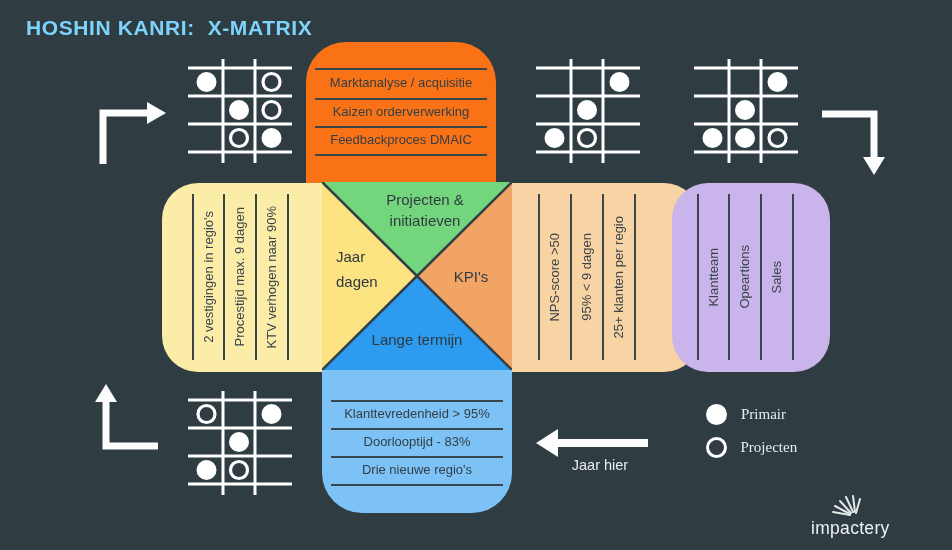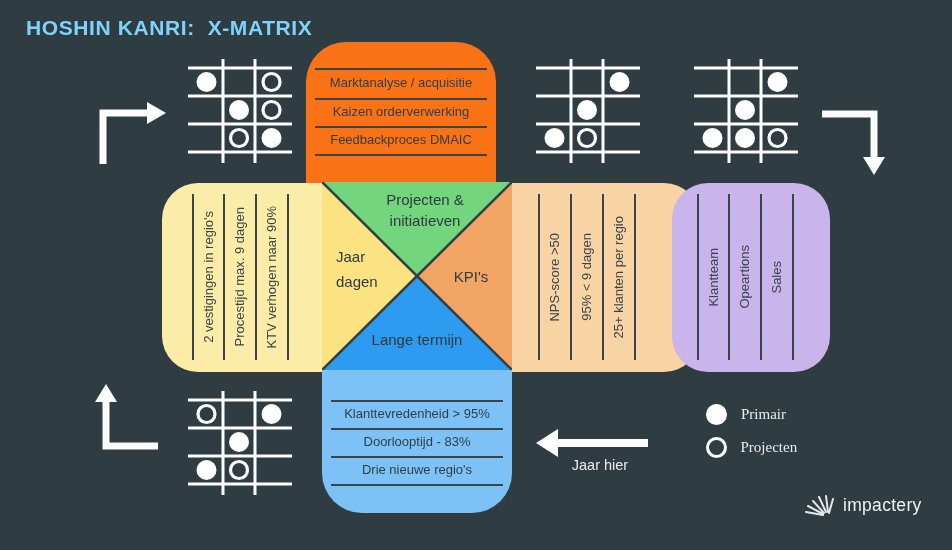--- a/index.html
+++ b/index.html
@@ -50,21 +50,21 @@
   .g3{left:696px;top:68px;} .g4{left:190px;top:400px;}
   
   .legend{left:706px;top:398px;width:150px;font-family:Liberation Serif, serif;}
   .legend-row{position:relative;height:33px;display:flex;align-items:center;}
   .dot{width:21px;height:21px;border-radius:50%;background:#ffffff;flex:0 0 auto;}
   .ring{width:15px;height:15px;border-radius:50%;background:transparent;border:3.5px solid #ffffff;flex:0 0 auto;margin-left:-0.5px;}
   .legend-label{margin-left:14px;color:#e9eced;font-size:15px;}
   
   .start-label{left:552px;top:457px;width:96px;text-align:center;color:#e9eced;font-size:14.5px;}
   
-  .logo{left:804px;top:492px;display:flex;align-items:center;}
+  .logo{left:804px;top:492px;display:flex;align-items:center;flex-direction:column;}
   .logo-text{color:#eef1f1;font-size:17.5px;font-weight:500;letter-spacing:.3px;margin-left:7px;}
   svg{display:block;}
   .overlay{left:0;top:0;pointer-events:none;}
 </style>
 </head>
 <body>
 
 <div class="abs title">HOSHIN KANRI:  X-MATRIX</div>
 
 <div class="box box-green">

